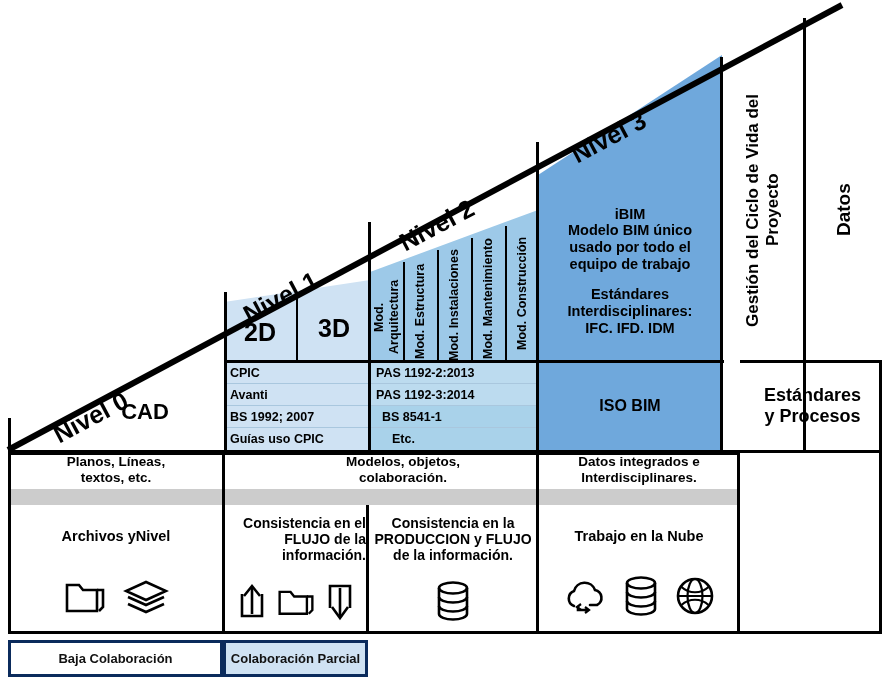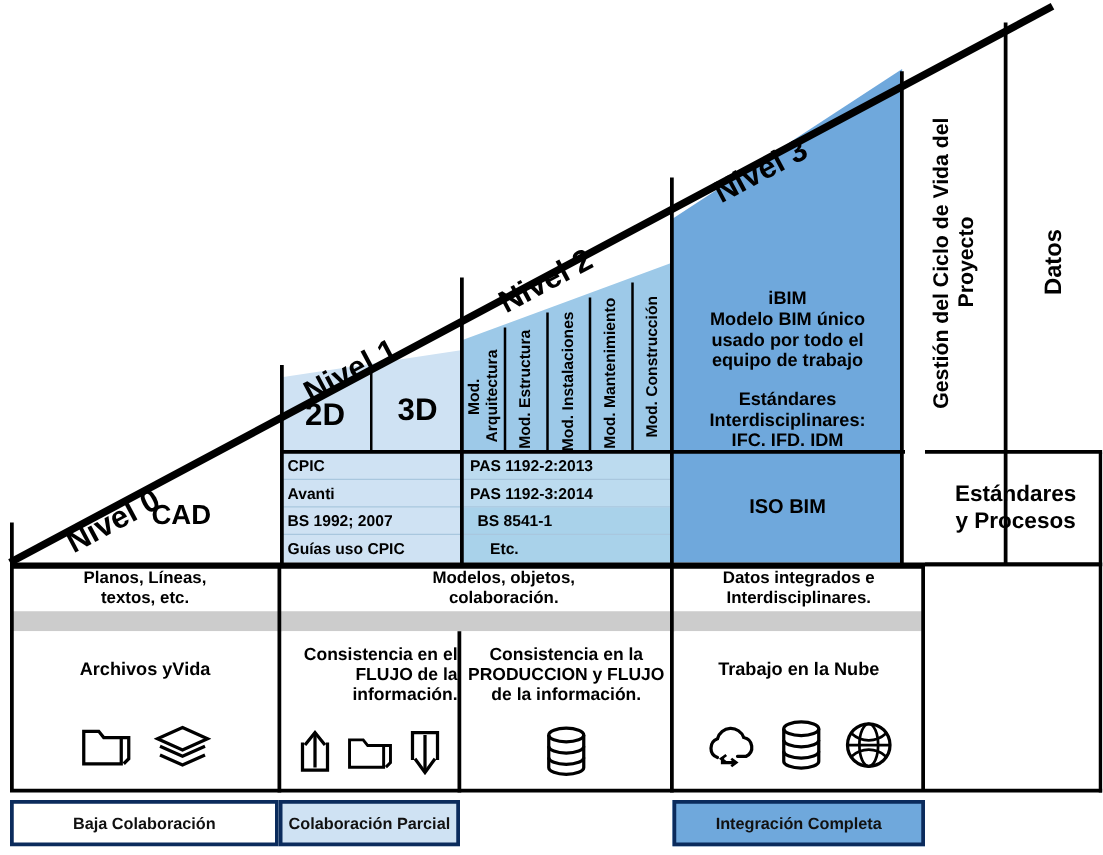--- a/index.html
+++ b/index.html
@@ -94,21 +94,21 @@
 
     <div class="abs bk" style="left:33px;top:52px;width:2px;height:100px;"></div>
     <div class="abs bk" style="left:67px;top:40px;width:2px;height:112px;"></div>
     <div class="abs bk" style="left:101px;top:28px;width:2px;height:124px;"></div>
     <div class="abs bk" style="left:135px;top:16px;width:2px;height:136px;"></div>
   </div>
 
   <div class="abs clipbox" style="left:538px;top:55px;width:184px;height:307px;">
     <div class="abs band-l3" style="left:0;top:0;width:184px;height:307px;
          clip-path:polygon(0 120px, 184px 0, 184px 307px, 0 307px);"></div>
-    <div class="abs ctext" style="left:0;top:125px;width:184px;height:182px;flex-direction:column;font-size:14.5px;justify-content:flex-end;">
+    <div class="abs ctext" style="left:0;top:125px;width:184px;height:182px;flex-direction:column;font-size:14.5px;">
       <span>iBIM</span>
       <span>Modelo BIM único</span>
       <span>usado por todo el</span>
       <span>equipo de trabajo</span>
       <span style="height:14px;"></span>
       <span>Estándares</span>
       <span>Interdisciplinares:</span>
       <span>IFC. IFD. IDM</span>
     </div>
   </div>
@@ -210,21 +210,21 @@
   <div class="abs ctext" style="left:540px;top:452px;width:198px;height:36px;flex-direction:column;font-size:13.5px;background:#fff;">
     <span>Datos integrados e</span>
     <span>Interdisciplinares.</span>
   </div>
 
   <div class="abs" style="left:10px;top:489px;width:728px;height:16px;background:#cccccc;"></div>
 
   <div class="abs" style="left:10px;top:505px;width:212px;height:127px;background:#fff;">
     <div class="ctext" style="flex-direction:row;height:62px;font-size:14.5px;">
       <span>Archivos y</span>
-      <span>Vida</span>
+      <span>Nivel</span>
     </div>
     <div class="iconrow" style="height:60px;">
       <span>
         <svg width="44" height="40" viewBox="0 0 44 40">
           <path d="M4 34 L4 8 L16 8 L20 13 L34 13 L34 34 Z" fill="none" stroke="#000" stroke-width="2.6"></path>
           <path d="M34 13 L40 13 L40 30 L36 34" fill="none" stroke="#000" stroke-width="2.6"></path>
         </svg>
       </span>
       <span>
         <svg width="46" height="40" viewBox="0 0 46 40">
@@ -324,17 +324,14 @@
 
   <div class="abs vline" style="left:879px;top:362px;height:272px;"></div>
   <div class="abs hline" style="left:740px;top:631px;width:142px;"></div>
 
   <div class="abs statuscell" style="left:8px;top:640px;width:215px;height:37px;background:#ffffff;">
     <span>Baja Colaboración</span>
   </div>
   <div class="abs statuscell" style="left:223px;top:640px;width:145px;height:37px;background:#cfe2f3;">
     <span>Colaboración Parcial</span>
   </div>
-  <div class="abs statuscell" style="left:538px;top:640px;width:202px;height:37px;background:#6fa8dc;">
-    <span>Integración Completa</span>
-  </div>
 
 </div>
 
 </body></html>

